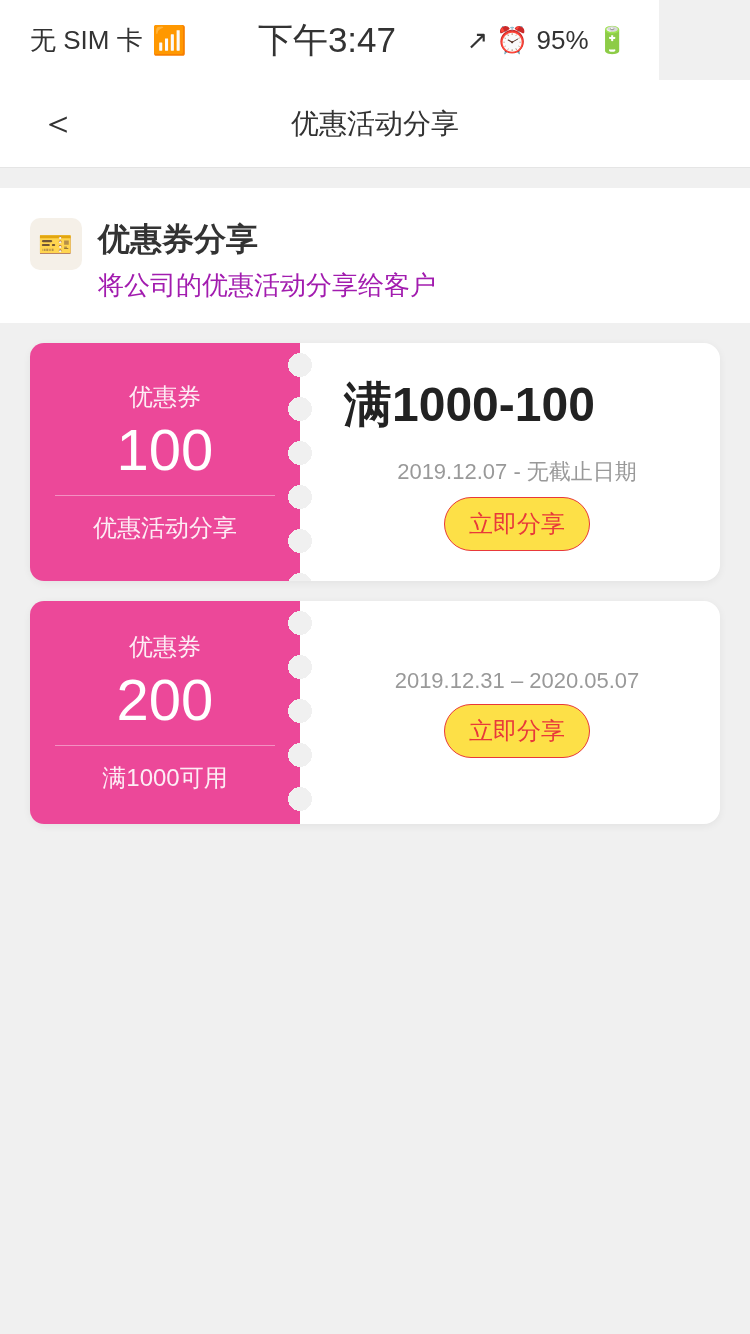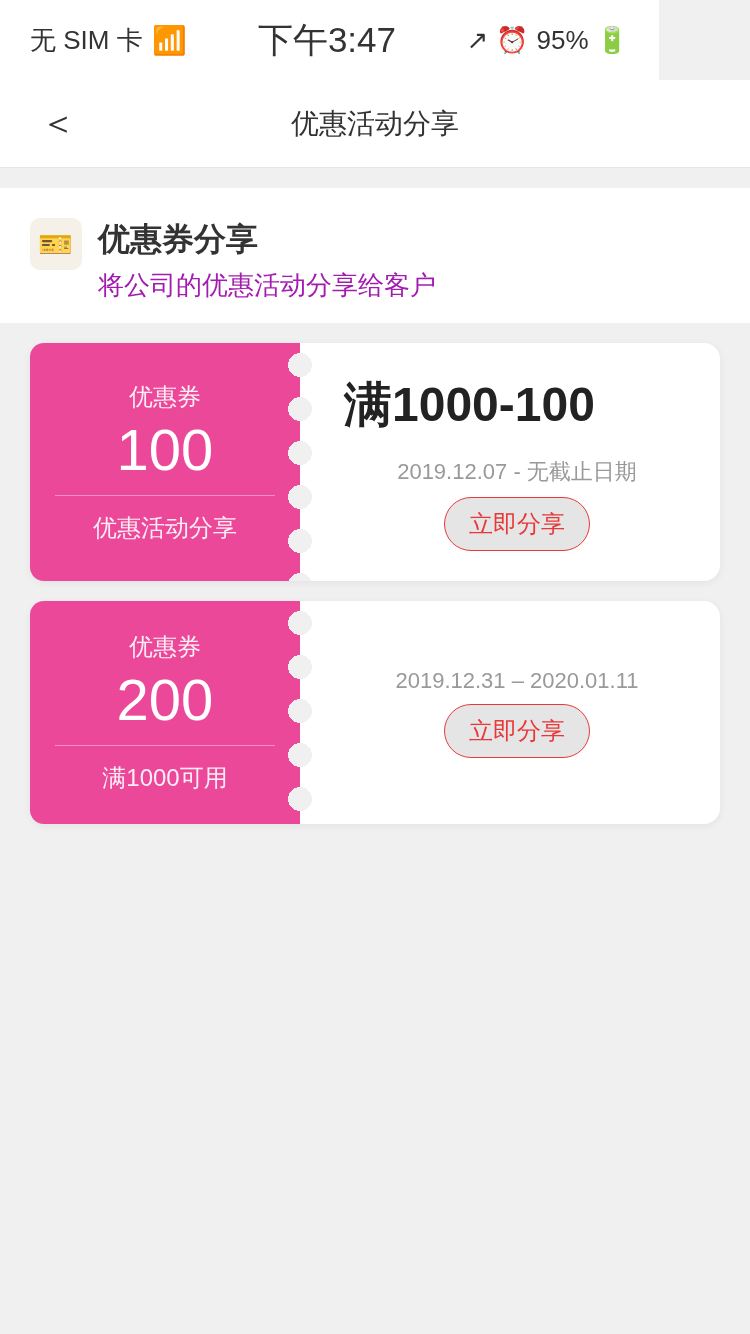--- a/index.html
+++ b/index.html
@@ -200,21 +200,21 @@
       font-size: 22px;
       color: #999;
       flex: 1;
     }
     .coupon-share-btn {
       border: 1.5px solid #e8393a;
       border-radius: 40px;
       padding: 10px 24px;
       font-size: 24px;
       color: #e8393a;
-      background: #e5e5e5;
+      background: #fde047;
       cursor: pointer;
       white-space: nowrap;
       flex-shrink: 0;
     }
 
     
     .empty-area {
       flex: 1;
       background: #f0f0f0;
       min-height: 580px;
@@ -272,20 +272,20 @@
   </div>
     <div class="coupon-card">
     <div class="coupon-left">
       <div class="coupon-label">优惠券</div>
       <div class="coupon-amount">200</div>
       <div class="coupon-divider"></div>
       <div class="coupon-condition">满1000可用</div>
     </div>
     <div class="coupon-right">
       <div class="coupon-bottom-row">
-        <div class="coupon-date">2019.12.31 – 2020.01.11</div>
+        <div class="coupon-date">2019.12.31 – 2020.05.07</div>
         <button class="coupon-share-btn">立即分享</button>
       </div>
     </div>
   </div>
   </div>
 
 <div class="empty-area"></div>
 
 </body></html>

